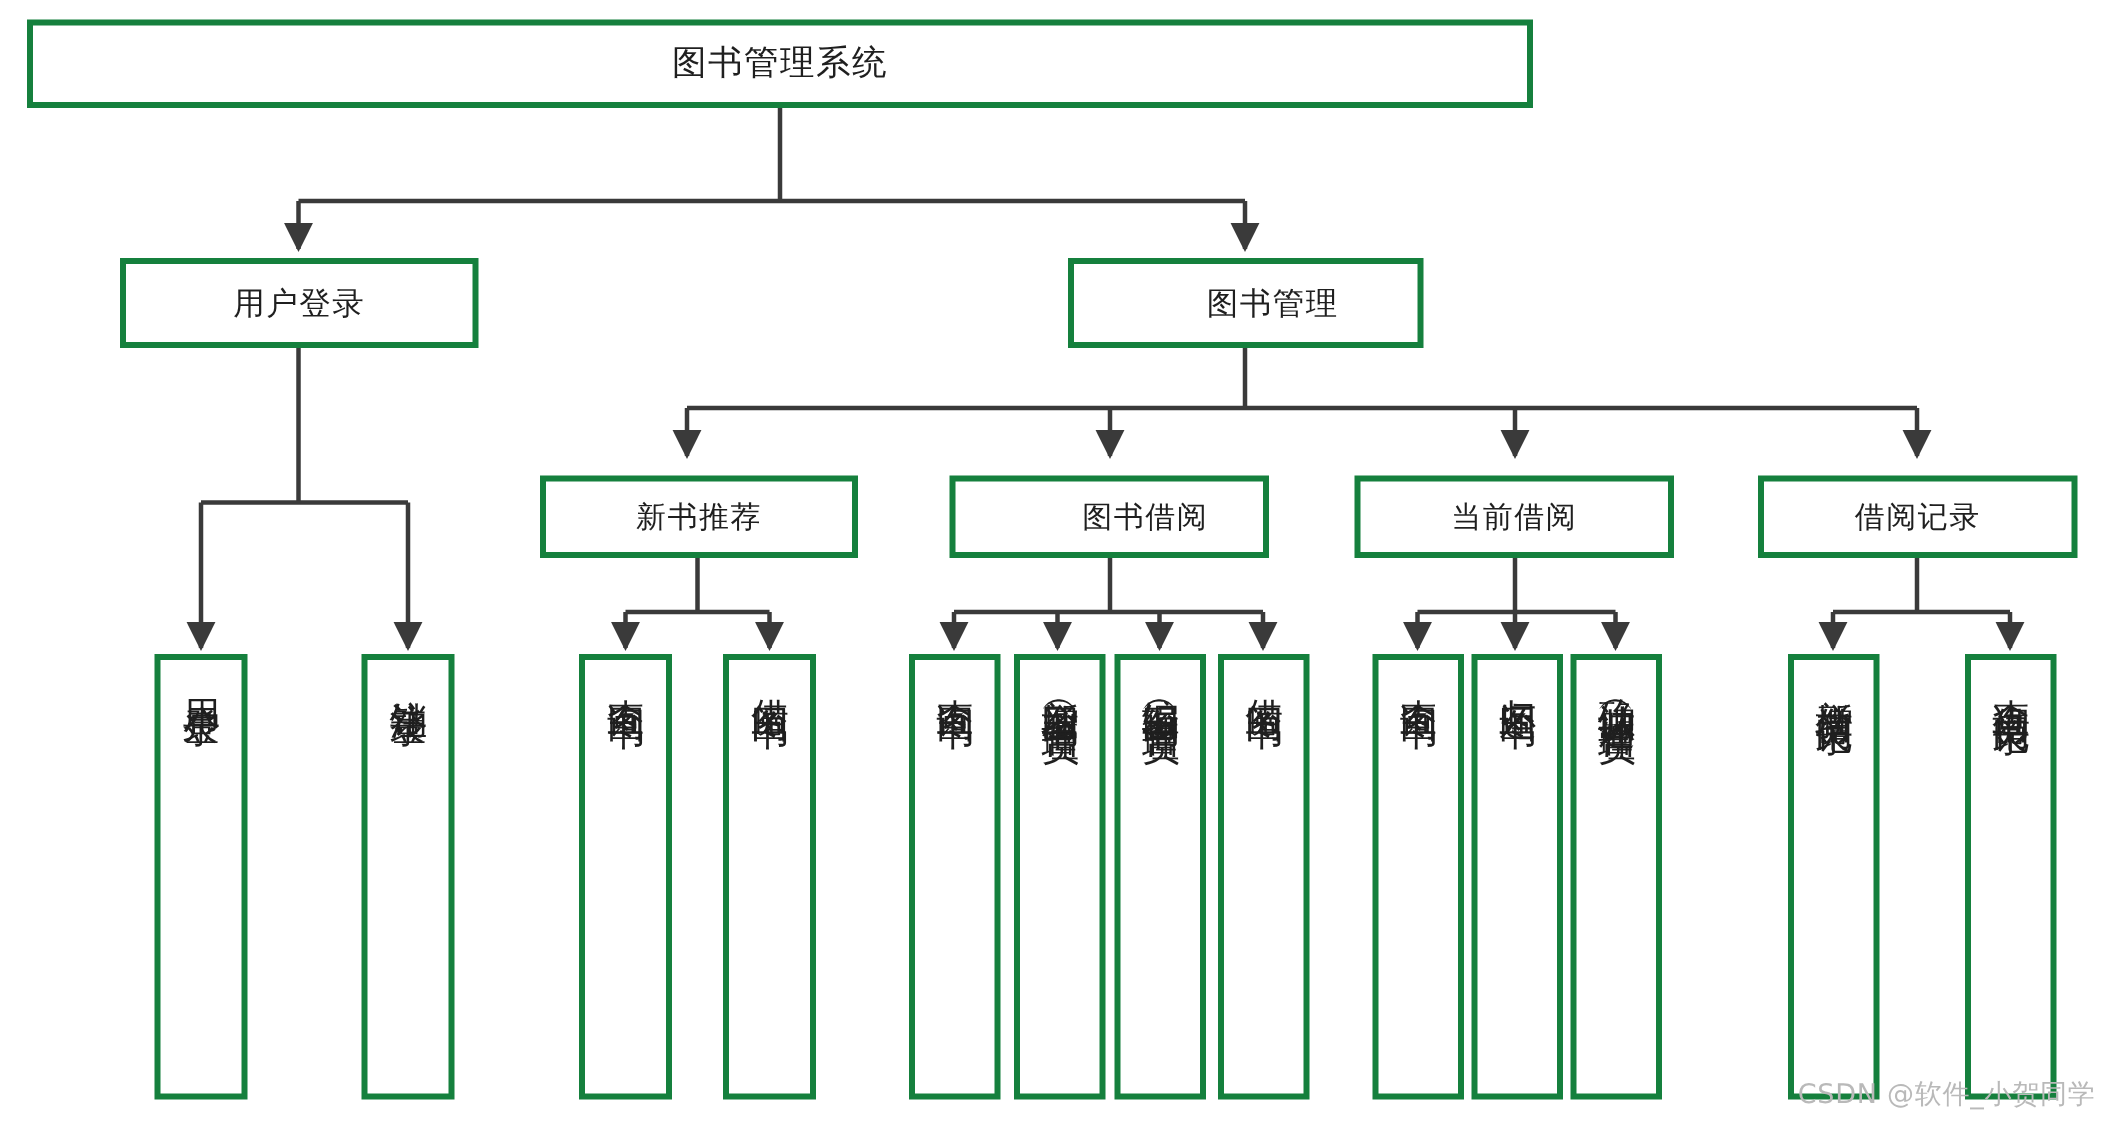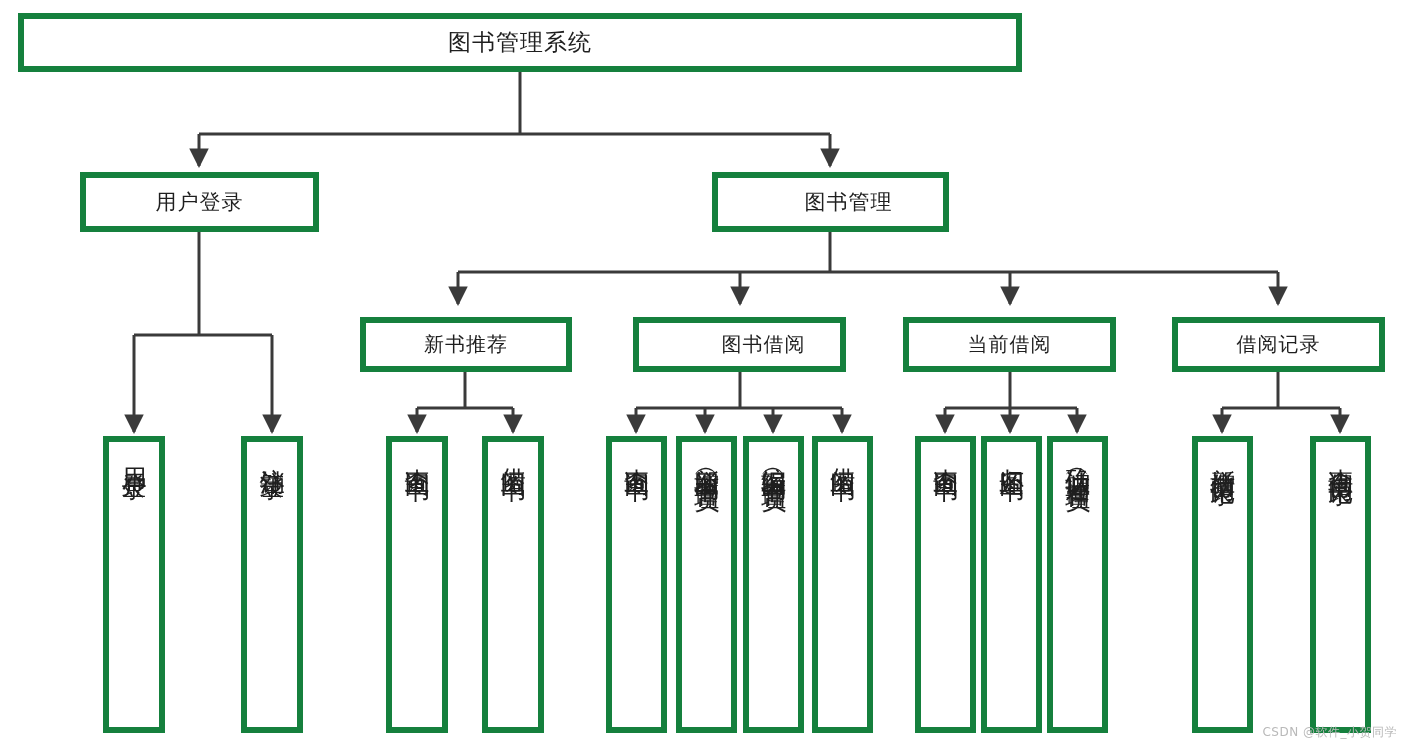--- a/index.html
+++ b/index.html
@@ -26,21 +26,21 @@
     top: 0;
     width: 1405px;
     height: 747px;
     pointer-events: none;
   }
   
   .node {
     position: absolute;
     box-sizing: border-box;
     background: #ffffff;
-    border: 6px solid #15803d;
+    border: 4px solid #15803d;
     display: flex;
     align-items: center;
     justify-content: center;
     color: #1f1f1f;
   }
   .node .label {
     display: block;
     text-align: center;
     line-height: 1.18;
     letter-spacing: 1px;
@@ -69,21 +69,21 @@
     font-size: 25px;
     line-height: 1.02;
     letter-spacing: 3px;
     white-space: nowrap;
   }
   
   #watermark {
     position: absolute;
     right: 8px;
     bottom: 6px;
-    font-size: 12px;
+    font-size: 18px;
     color: #b9b9b9;
     letter-spacing: 0.5px;
     white-space: nowrap;
     user-select: none;
   }
 </style>
 </head>
 <body>
 
 <div id="canvas">

